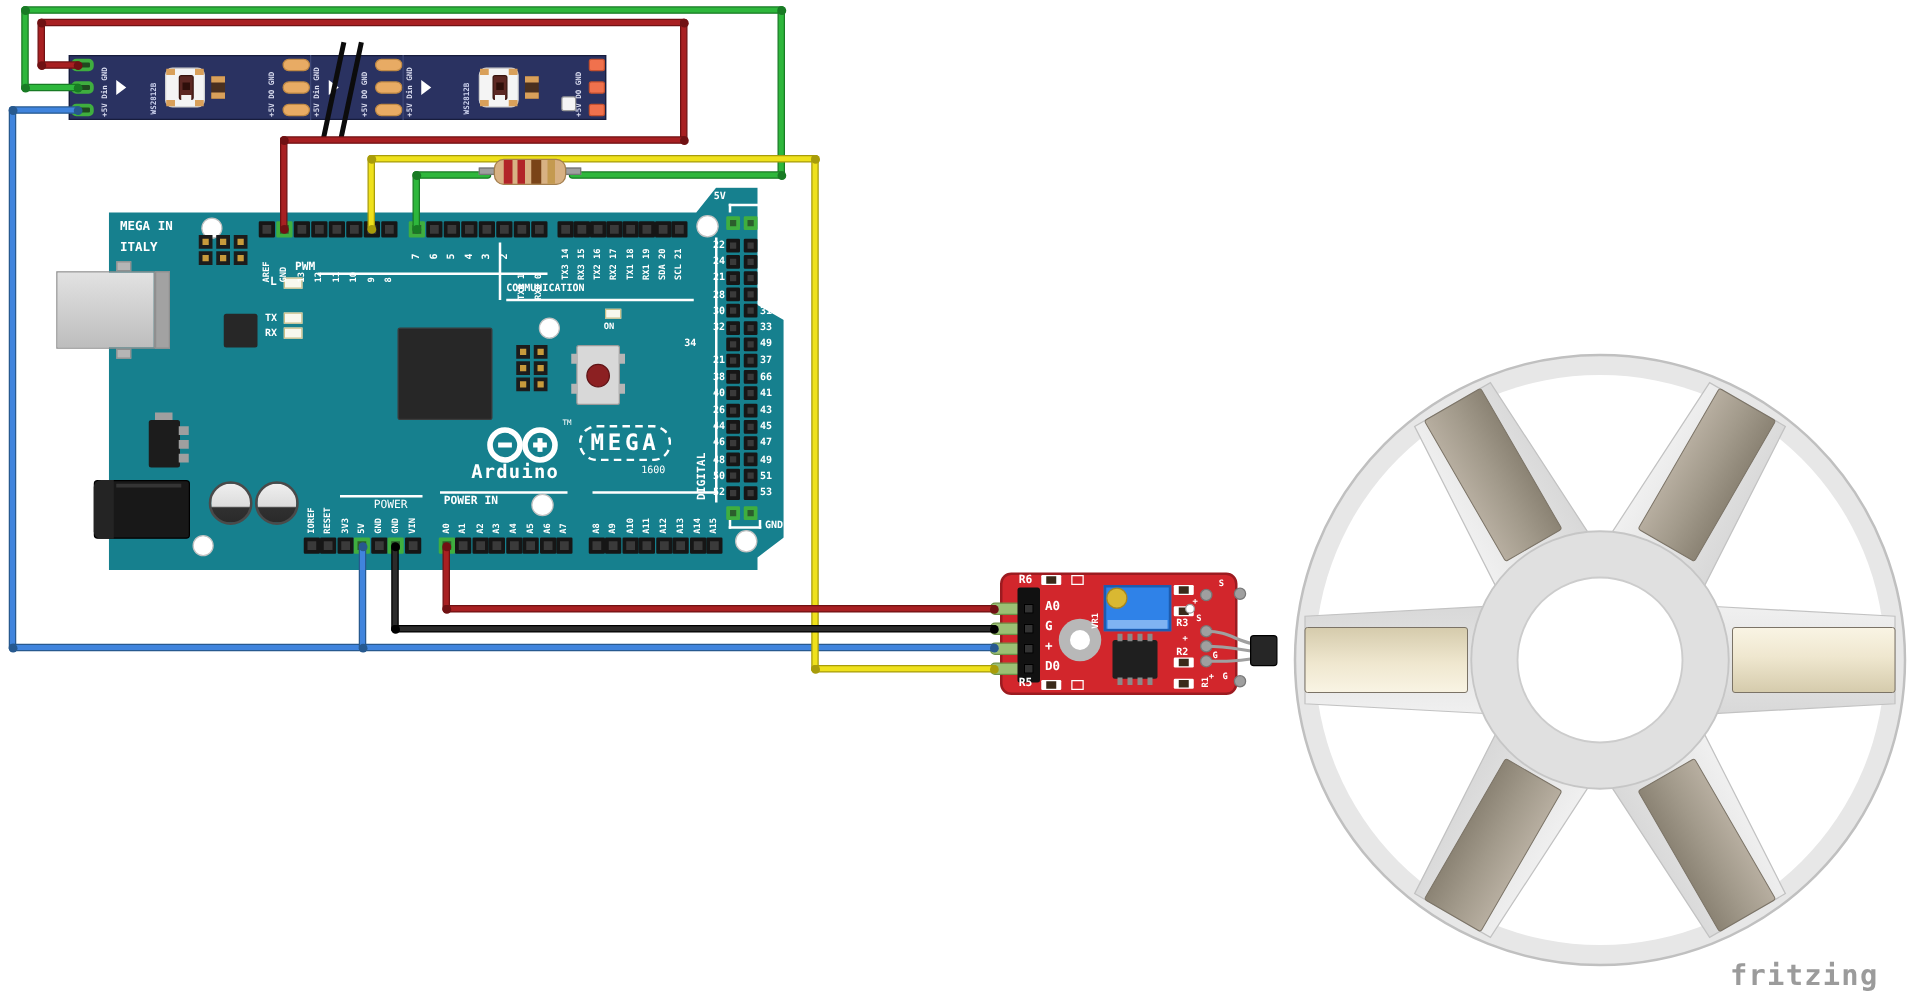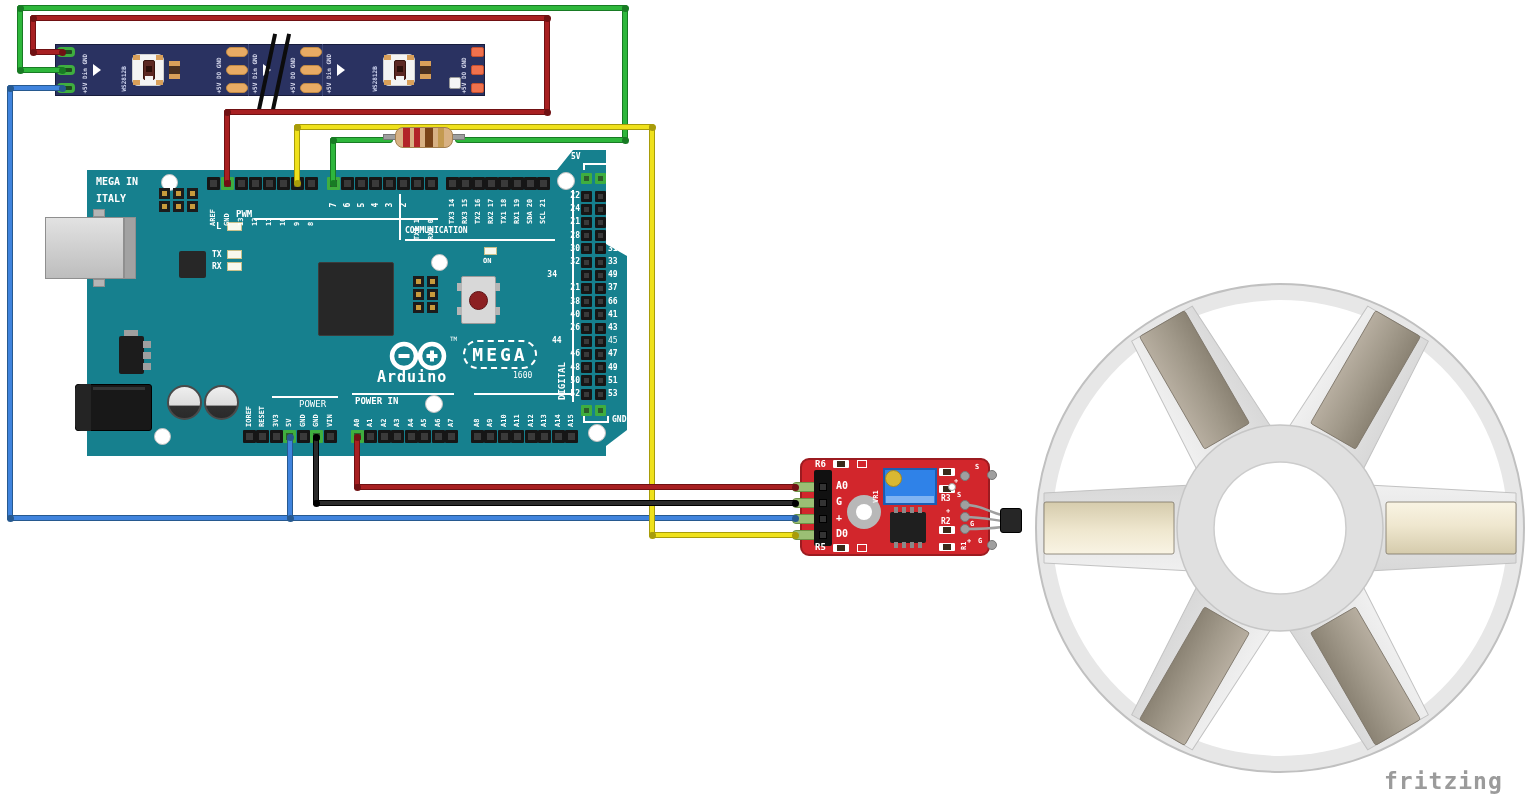--- a/index.html
+++ b/index.html
@@ -237,22 +237,22 @@
     <div class="a" style="left: 580.5px; top: 309.3px; width: 11px; height: 11px; background: rgb(58, 58, 58); border: 3px solid rgb(22, 22, 22); border-radius: 1px;"></div>
     <div class="a" style="left: 594.5px; top: 309.3px; width: 11px; height: 11px; background: rgb(58, 58, 58); border: 3px solid rgb(22, 22, 22); border-radius: 1px;"></div>
     <div class="a" style="left: 552px; top: 309.8px; width: 28px; height: 10px; font-size: 8px; line-height: 10px; text-align: right; font-weight: bold;">40</div>
     <div class="a" style="left: 608px; top: 309.8px; width: 26px; height: 10px; font-size: 8px; line-height: 10px; font-weight: bold;">41</div>
     <div class="a" style="left: 580.5px; top: 322.5px; width: 11px; height: 11px; background: rgb(58, 58, 58); border: 3px solid rgb(22, 22, 22); border-radius: 1px;"></div>
     <div class="a" style="left: 594.5px; top: 322.5px; width: 11px; height: 11px; background: rgb(58, 58, 58); border: 3px solid rgb(22, 22, 22); border-radius: 1px;"></div>
     <div class="a" style="left: 552px; top: 323px; width: 28px; height: 10px; font-size: 8px; line-height: 10px; text-align: right; font-weight: bold;">26</div>
     <div class="a" style="left: 608px; top: 323px; width: 26px; height: 10px; font-size: 8px; line-height: 10px; font-weight: bold;">43</div>
     <div class="a" style="left: 580.5px; top: 335.7px; width: 11px; height: 11px; background: rgb(58, 58, 58); border: 3px solid rgb(22, 22, 22); border-radius: 1px;"></div>
     <div class="a" style="left: 594.5px; top: 335.7px; width: 11px; height: 11px; background: rgb(58, 58, 58); border: 3px solid rgb(22, 22, 22); border-radius: 1px;"></div>
-    <div class="a" style="left: 552px; top: 336.2px; width: 28px; height: 10px; font-size: 8px; line-height: 10px; text-align: left; font-weight: bold;">44</div>
-    <div class="a" style="left: 608px; top: 336.2px; width: 26px; height: 10px; font-size: 8px; line-height: 10px; font-weight: normal;">45</div>
+    <div class="a" style="left: 552px; top: 336.2px; width: 28px; height: 10px; font-size: 8px; line-height: 10px; text-align: right; font-weight: bold;">44</div>
+    <div class="a" style="left: 608px; top: 336.2px; width: 26px; height: 10px; font-size: 8px; line-height: 10px; font-weight: bold;">45</div>
     <div class="a" style="left: 580.5px; top: 348.9px; width: 11px; height: 11px; background: rgb(58, 58, 58); border: 3px solid rgb(22, 22, 22); border-radius: 1px;"></div>
     <div class="a" style="left: 594.5px; top: 348.9px; width: 11px; height: 11px; background: rgb(58, 58, 58); border: 3px solid rgb(22, 22, 22); border-radius: 1px;"></div>
     <div class="a" style="left: 552px; top: 349.4px; width: 28px; height: 10px; font-size: 8px; line-height: 10px; text-align: right; font-weight: bold;">46</div>
     <div class="a" style="left: 608px; top: 349.4px; width: 26px; height: 10px; font-size: 8px; line-height: 10px; font-weight: bold;">47</div>
     <div class="a" style="left: 580.5px; top: 362.1px; width: 11px; height: 11px; background: rgb(58, 58, 58); border: 3px solid rgb(22, 22, 22); border-radius: 1px;"></div>
     <div class="a" style="left: 594.5px; top: 362.1px; width: 11px; height: 11px; background: rgb(58, 58, 58); border: 3px solid rgb(22, 22, 22); border-radius: 1px;"></div>
     <div class="a" style="left: 552px; top: 362.6px; width: 28px; height: 10px; font-size: 8px; line-height: 10px; text-align: right; font-weight: bold;">48</div>
     <div class="a" style="left: 608px; top: 362.6px; width: 26px; height: 10px; font-size: 8px; line-height: 10px; font-weight: bold;">49</div>
     <div class="a" style="left: 580.5px; top: 375.3px; width: 11px; height: 11px; background: rgb(58, 58, 58); border: 3px solid rgb(22, 22, 22); border-radius: 1px;"></div>
     <div class="a" style="left: 594.5px; top: 375.3px; width: 11px; height: 11px; background: rgb(58, 58, 58); border: 3px solid rgb(22, 22, 22); border-radius: 1px;"></div>

